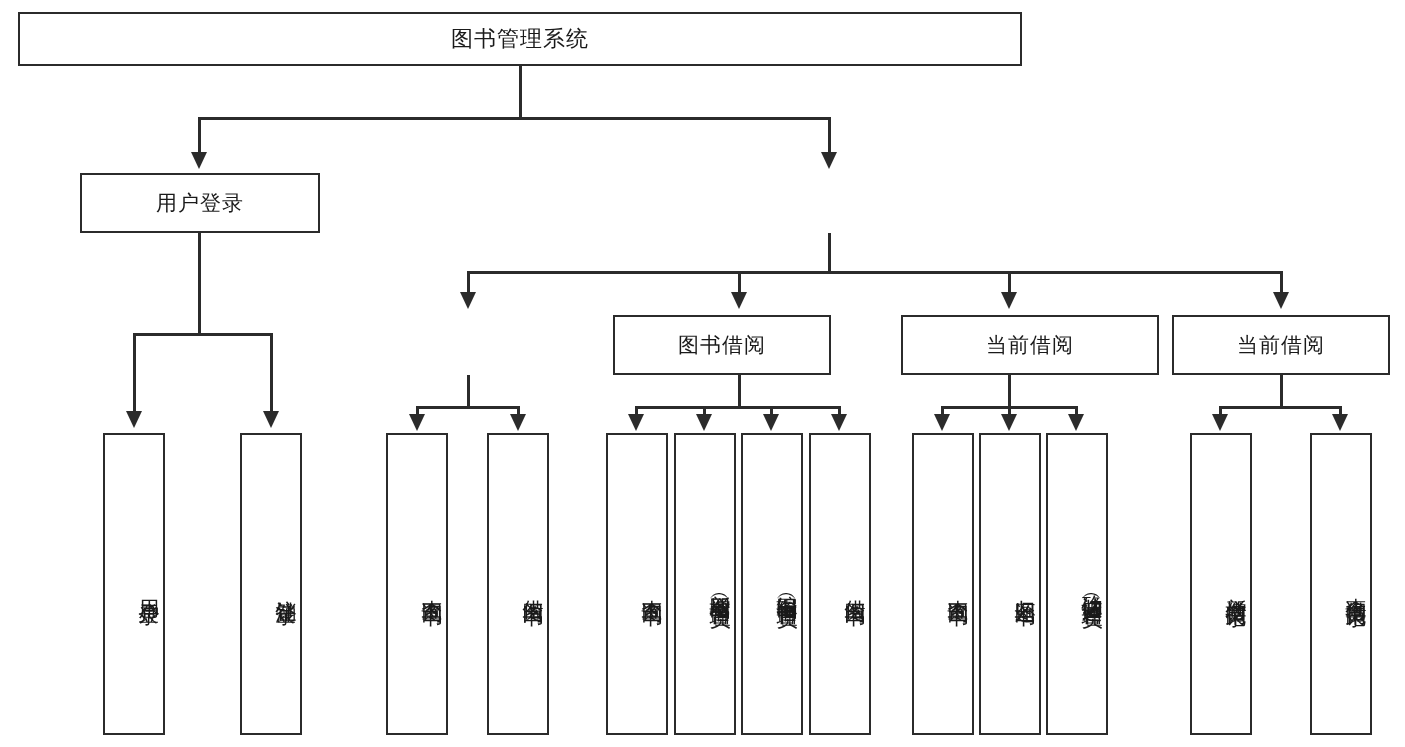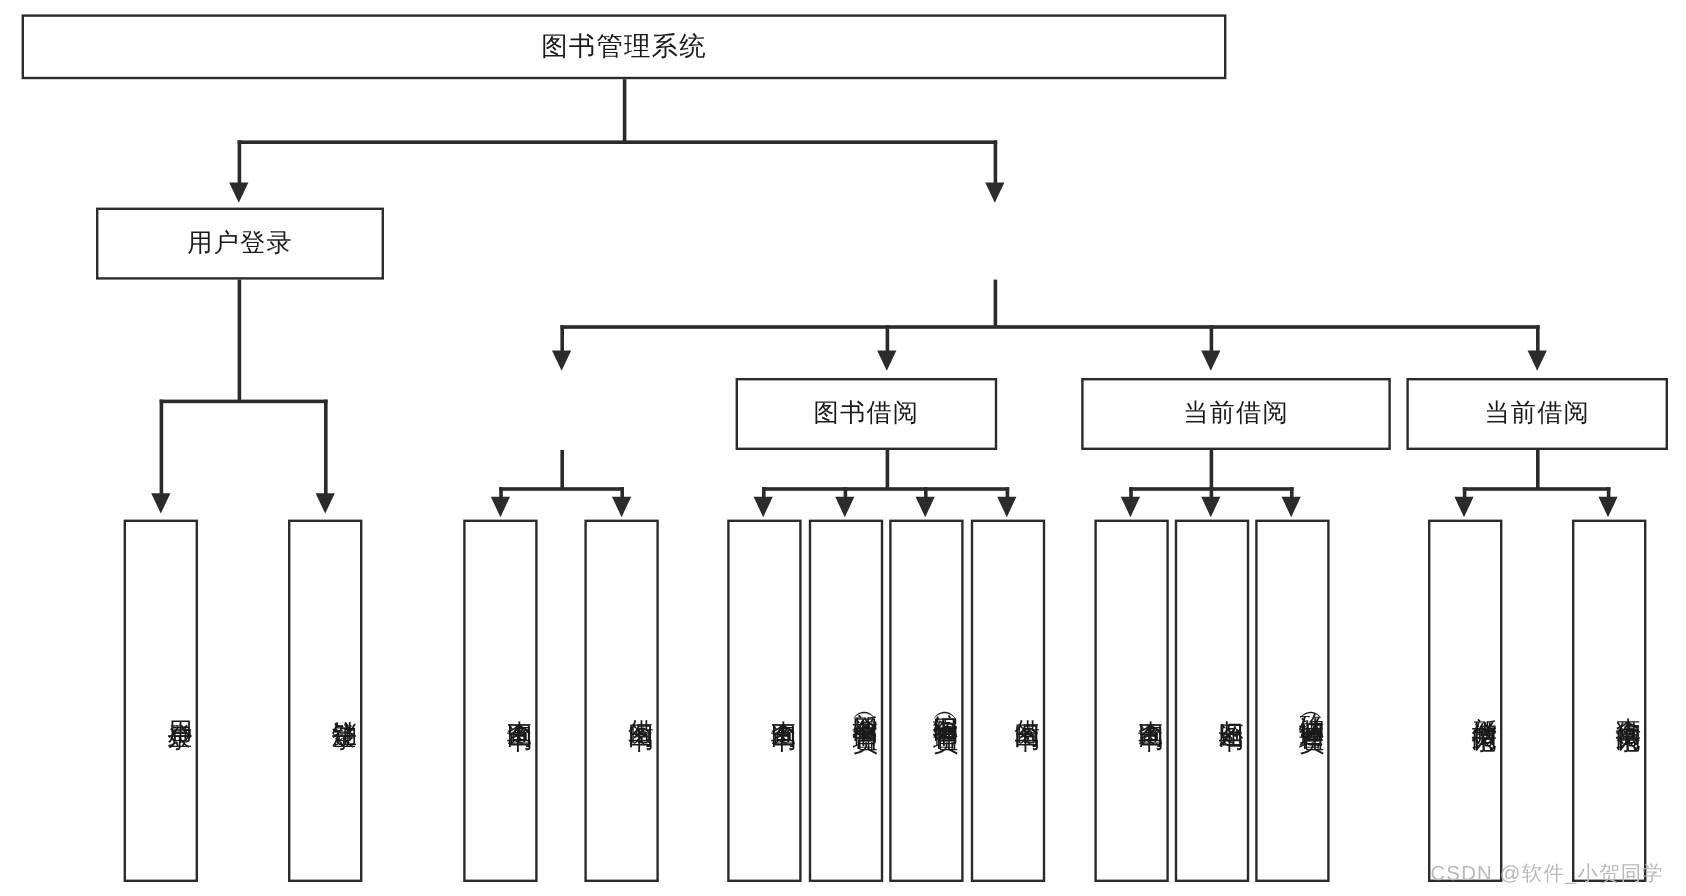--- a/index.html
+++ b/index.html
@@ -193,15 +193,14 @@
     <span class="vtext">确认归还（管理员）</span>
   </div>
 
   <div class="node v" style="left:1190px; top:433px; width:62px; height:302px;">
     <span class="vtext">新增借阅记录</span>
   </div>
   <div class="node v" style="left:1310px; top:433px; width:62px; height:302px;">
     <span class="vtext">查询借阅记录</span>
   </div>
 
-  <div class="watermark" style="left:1192px; top:716px;">CSDN @软件_小贺同学</div>
 
 </div>
 
 </body></html>

